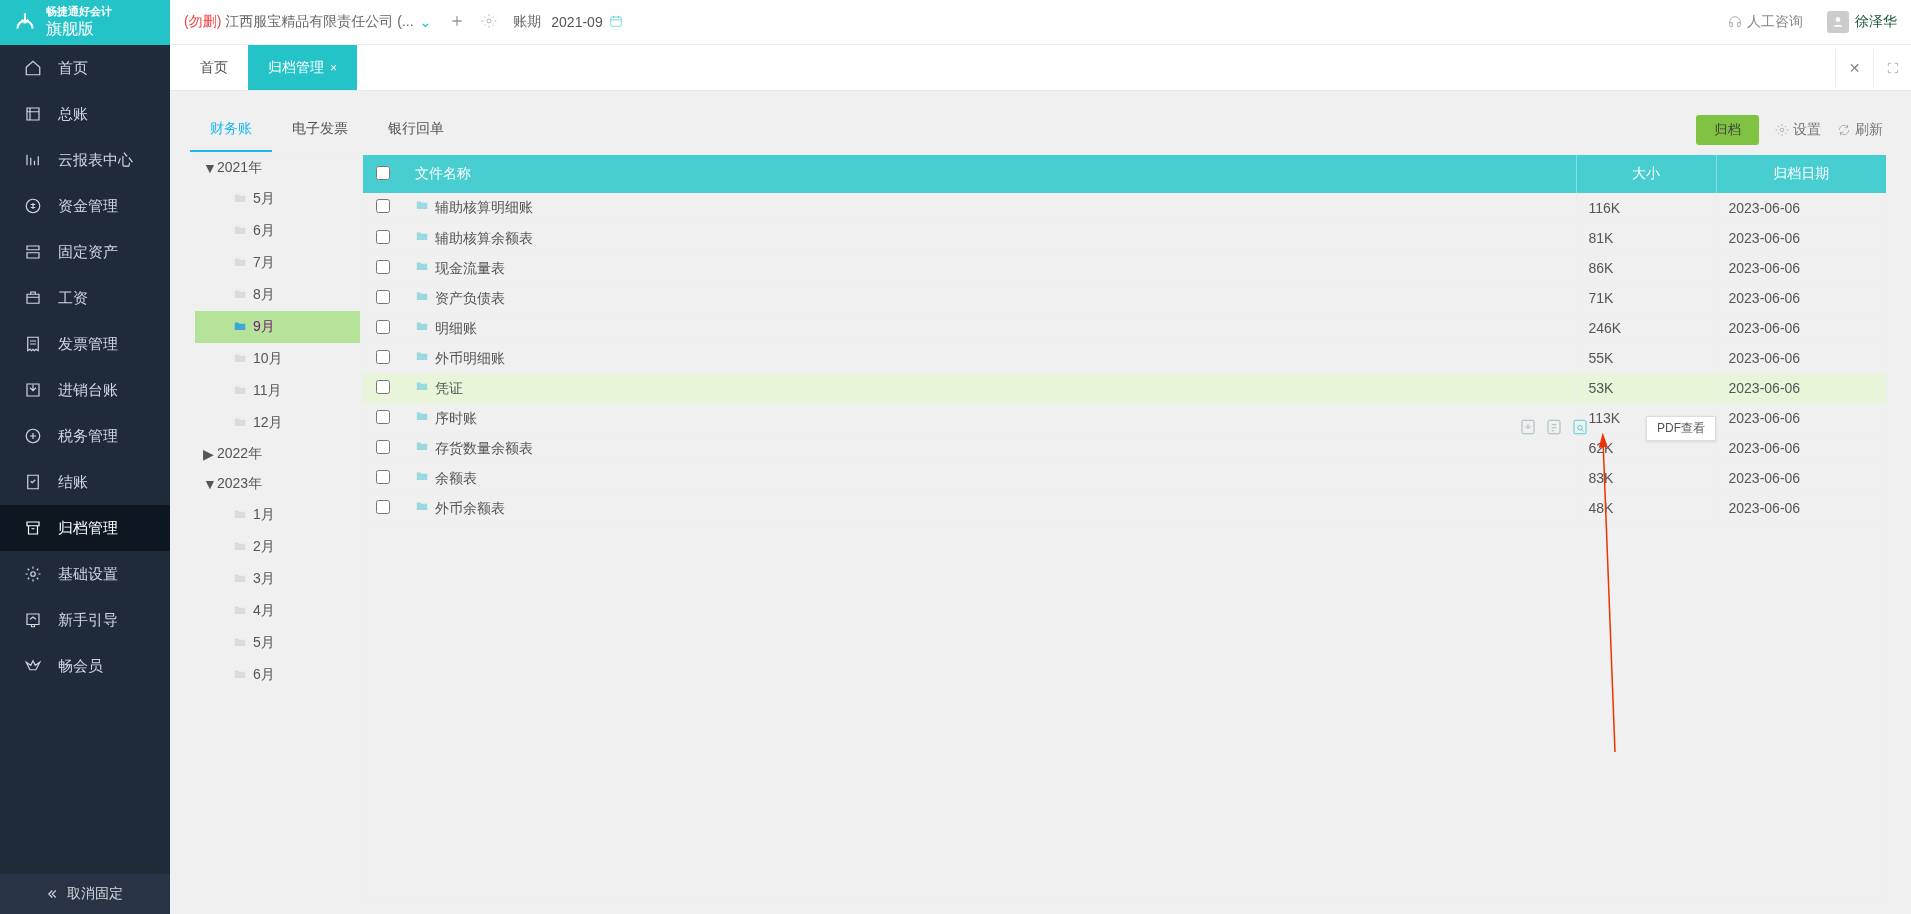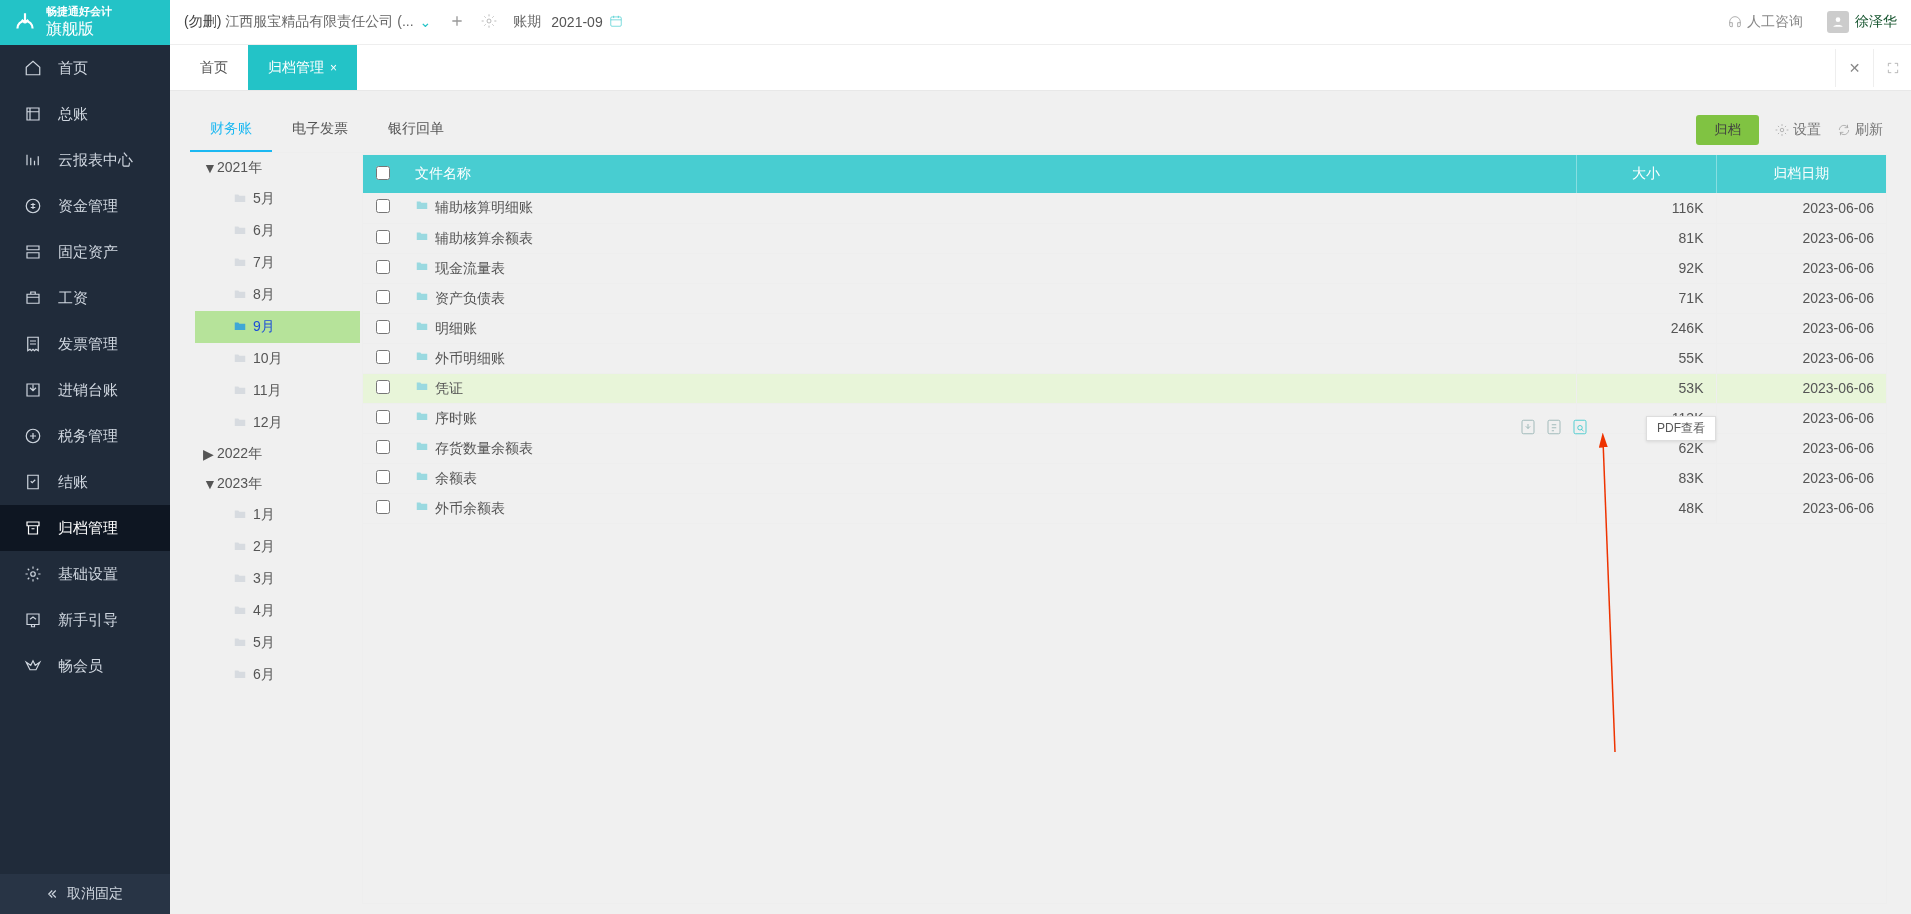--- a/index.html
+++ b/index.html
@@ -51,35 +51,35 @@
 .subbar .btn-archive { background: #80c342; color: #404040; padding: 6px 18px; border-radius: 3px; border: none; cursor: pointer; margin-right: 16px; }
 .subbar .txt-btn { color: #777; cursor: pointer; display: flex; align-items: center; margin-right: 16px; }
 .subbar .txt-btn:last-child { margin-right: 0; justify-content: flex-end; }
 .subbar .txt-btn svg { margin-right: 4px; stroke: #888; fill: none; }
 
 
 .tree { position: absolute; left: 195px; top: 153px; width: 165px; bottom: 10px; overflow: auto; font-size: 14px; color: #555; }
 .tree .yr { display: flex; align-items: center; height: 30px; padding-left: 8px; cursor: pointer; }
 .tree .yr .arrow { width: 14px; display: inline-block; }
 .tree .mo { display: flex; align-items: center; height: 32px; padding-left: 38px; cursor: pointer; }
-.tree .mo.active { background: #b6e39a; color: #1d4ed8; }
+.tree .mo.active { background: #b6e39a; color: #701a75; }
 .tree .mo .folder { margin-right: 6px; color: #cfd6df; }
 .tree .mo.active .folder { color: #3fa7d6; }
 
 
 .table-wrap { position: absolute; left: 362px; right: 24px; top: 154px; bottom: 10px; border: 1px solid #eee; }
 .table-wrap table { width: 100%; border-collapse: collapse; }
 .table-wrap th { background: #48cdd1; color: #fff; font-weight: 400; height: 38px; text-align: left; padding: 0 12px; }
 .table-wrap th.ck { width: 40px; text-align: center; }
 .table-wrap th.name { }
 .table-wrap th.size { width: 140px; text-align: center; border-left: 1px solid rgba(255,255,255,0.35); }
 .table-wrap th.date { width: 170px; text-align: center; border-left: 1px solid rgba(255,255,255,0.35); }
 .table-wrap td { height: 30px; border-bottom: 1px solid #eee; padding: 0 12px; color: #555; }
 .table-wrap td.ck { text-align: center; }
-.table-wrap td.size, .table-wrap td.date { text-align: right; border-left: 1px solid #eee; }
+.table-wrap td.size, .table-wrap td.date { text-align: left; border-left: 1px solid #eee; }
 .table-wrap tr.sel { background: #b6e39a; }
 .table-wrap tr.hov { background: #e8f5d9; }
 .table-wrap .folder-ic { color: #9ad9e0; margin-right: 6px; }
 .table-wrap input[type="checkbox"] { width: 14px; height: 14px; }
 
 
 .row-icons { position: absolute; right: 322px; top: 418px; display: flex; gap: 8px; color: #8aa; }
 .row-icons .ic svg { stroke: #8aa; fill: none; }
 .row-icons .ic.active svg { stroke: #23c3c7; }
 .pdf-tip { position: absolute; right: 195px; top: 416px; background: #fff; border: 1px solid #ddd; padding: 3px 10px; font-size: 12px; color: #555; box-shadow: 0 1px 3px rgba(0,0,0,0.1); }
@@ -216,21 +216,21 @@
     </div>
   <div class="bottom-pin">
     <svg width="14" height="14" viewBox="0 0 24 24">
         <path d="M15 6l-6 6 6 6M9 6l-6 6 6 6" stroke-width="2"></path>
       </svg>
     <span style="margin-left:6px">取消固定</span>
   </div>
 </div>
 
 <div class="topbar">
-  <span style="margin-right:4px;color:#404040">(勿删)</span>
+  <span style="margin-right:4px;color:#ef4444">(勿删)</span>
   <span class="company">江西服宝精品有限责任公司 (...</span>
   <span class="chev">⌄</span>
   <span class="plus-icon"><svg width="16" height="16" viewBox="0 0 24 24">
         <path d="M12 5v14M5 12h14" stroke="#999" stroke-width="2"></path>
       </svg></span>
   <span class="gear-icon"><svg width="16" height="16" viewBox="0 0 24 24">
         <circle cx="12" cy="12" r="3" stroke="#999" fill="none"></circle>
         <path d="M12 2v3M12 19v3M4 12H1M23 12h-3M5 5l2 2M17 17l2 2M19 5l-2 2M7 17l-2 2" stroke="#999"></path>
       </svg></span>
   <span class="period-lbl">账期</span>
@@ -426,21 +426,21 @@
                 <path d="M3 6h6l2 2h10v11H3z" fill="#9ad9e0"></path>
               </svg></span>辅助核算余额表</td>
     <td class="size">81K</td>
     <td class="date">2023-06-06</td>
         </tr>
         <tr>
           <td class="ck"><input type="checkbox" style=""></td>
     <td><span class="folder-ic"><svg width="14" height="14" viewBox="0 0 24 24">
                 <path d="M3 6h6l2 2h10v11H3z" fill="#9ad9e0"></path>
               </svg></span>现金流量表</td>
-    <td class="size">92K</td>
+    <td class="size">86K</td>
     <td class="date">2023-06-06</td>
         </tr>
         <tr>
           <td class="ck"><input type="checkbox" style=""></td>
     <td><span class="folder-ic"><svg width="14" height="14" viewBox="0 0 24 24">
                 <path d="M3 6h6l2 2h10v11H3z" fill="#9ad9e0"></path>
               </svg></span>资产负债表</td>
     <td class="size">71K</td>
     <td class="date">2023-06-06</td>
         </tr>

